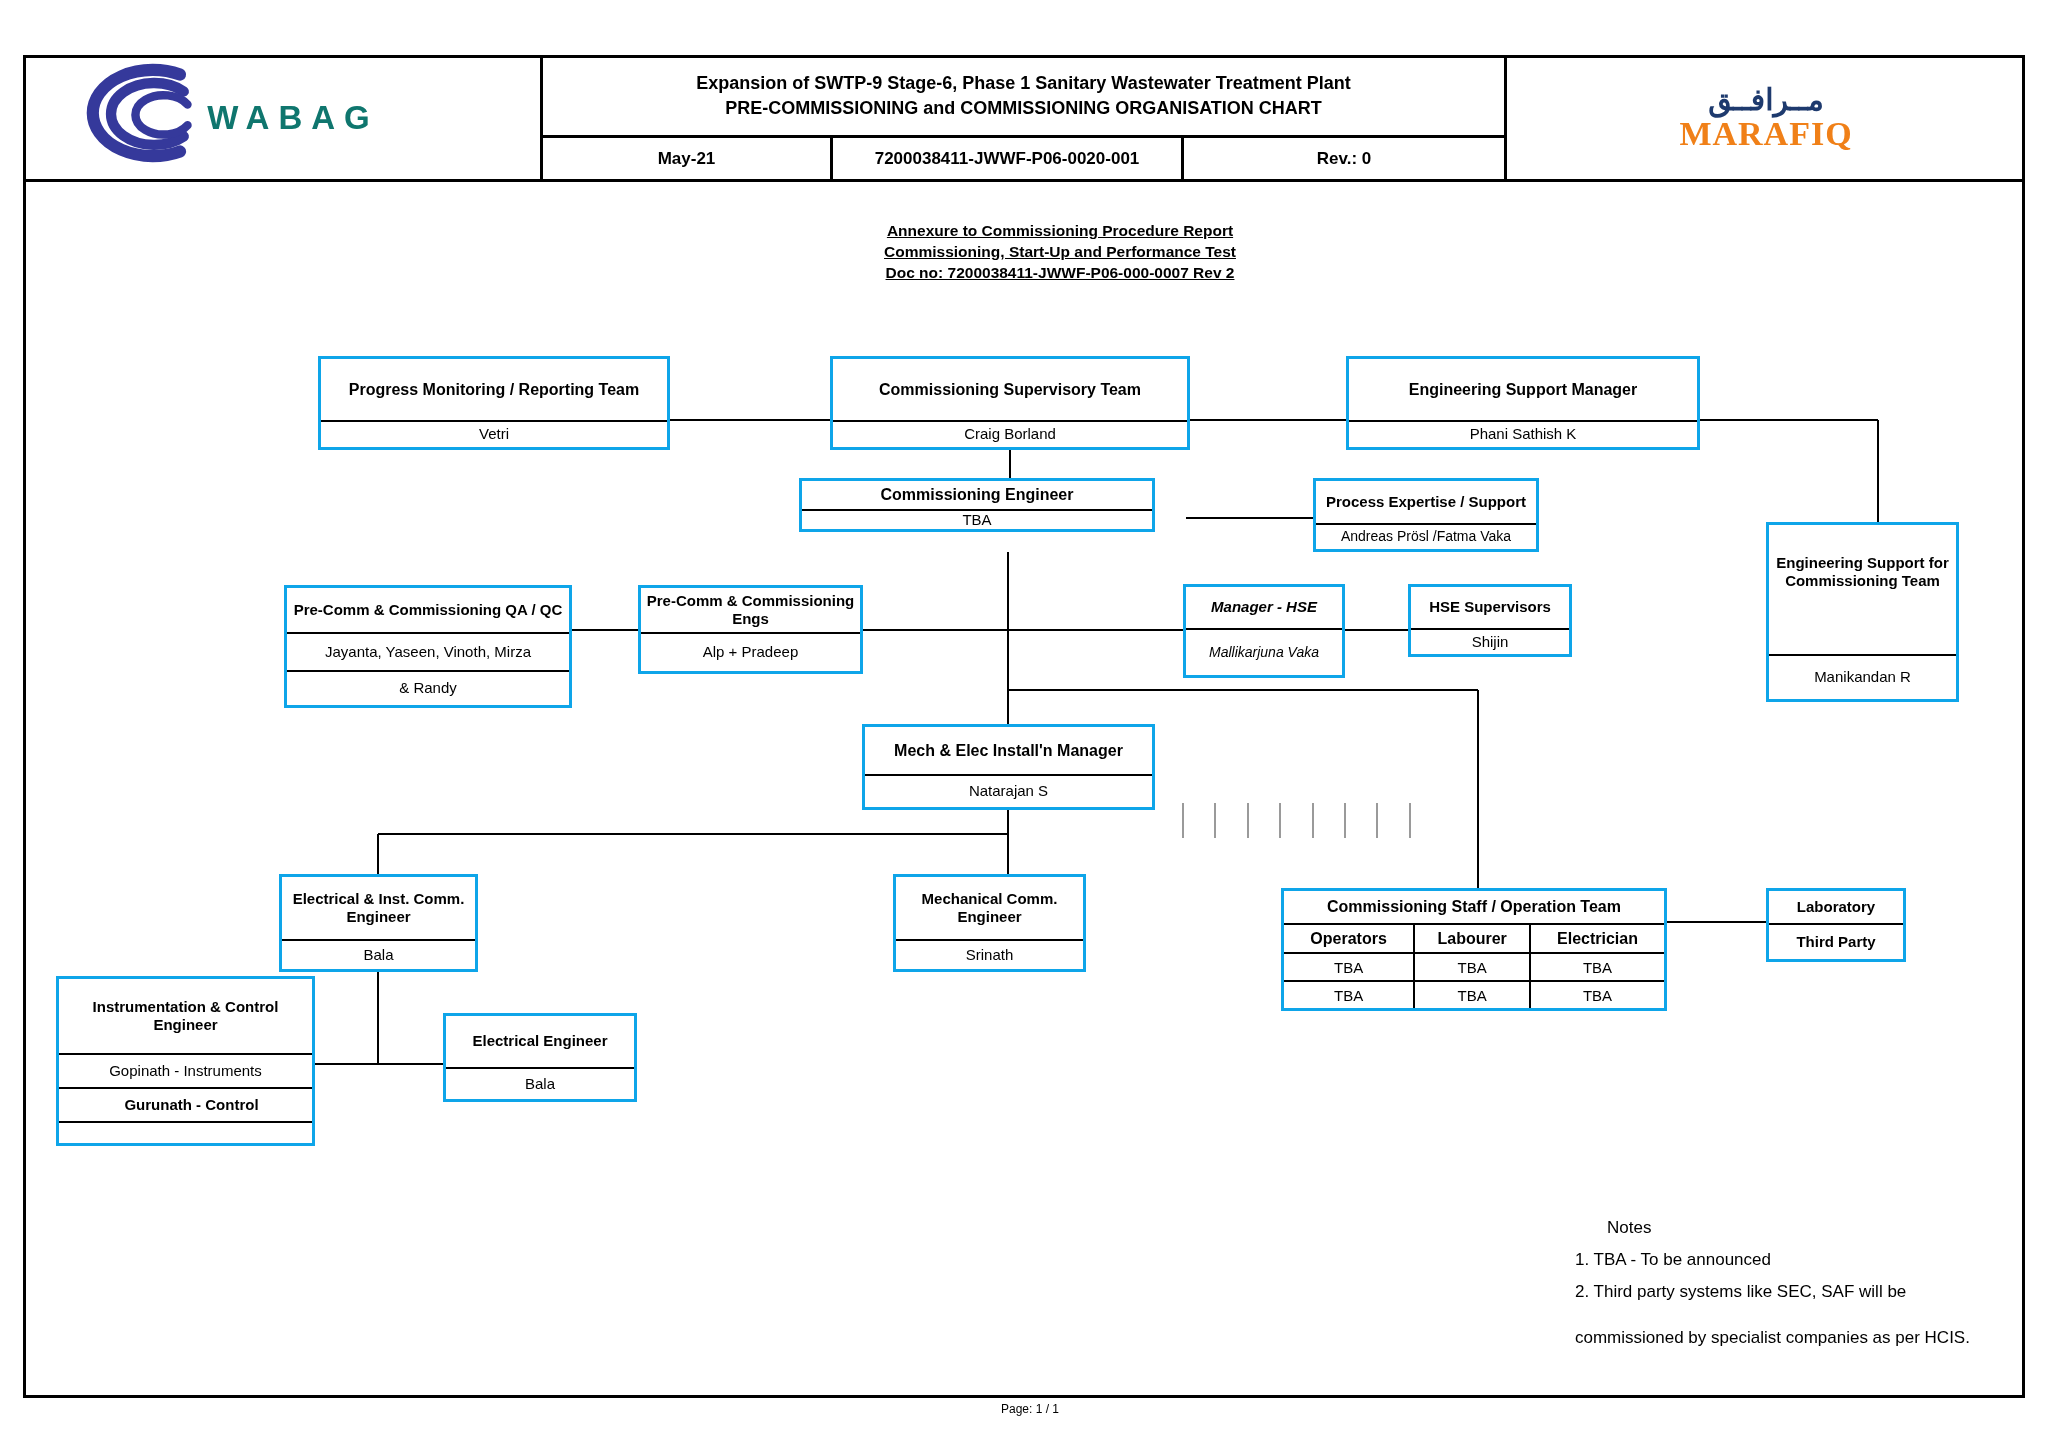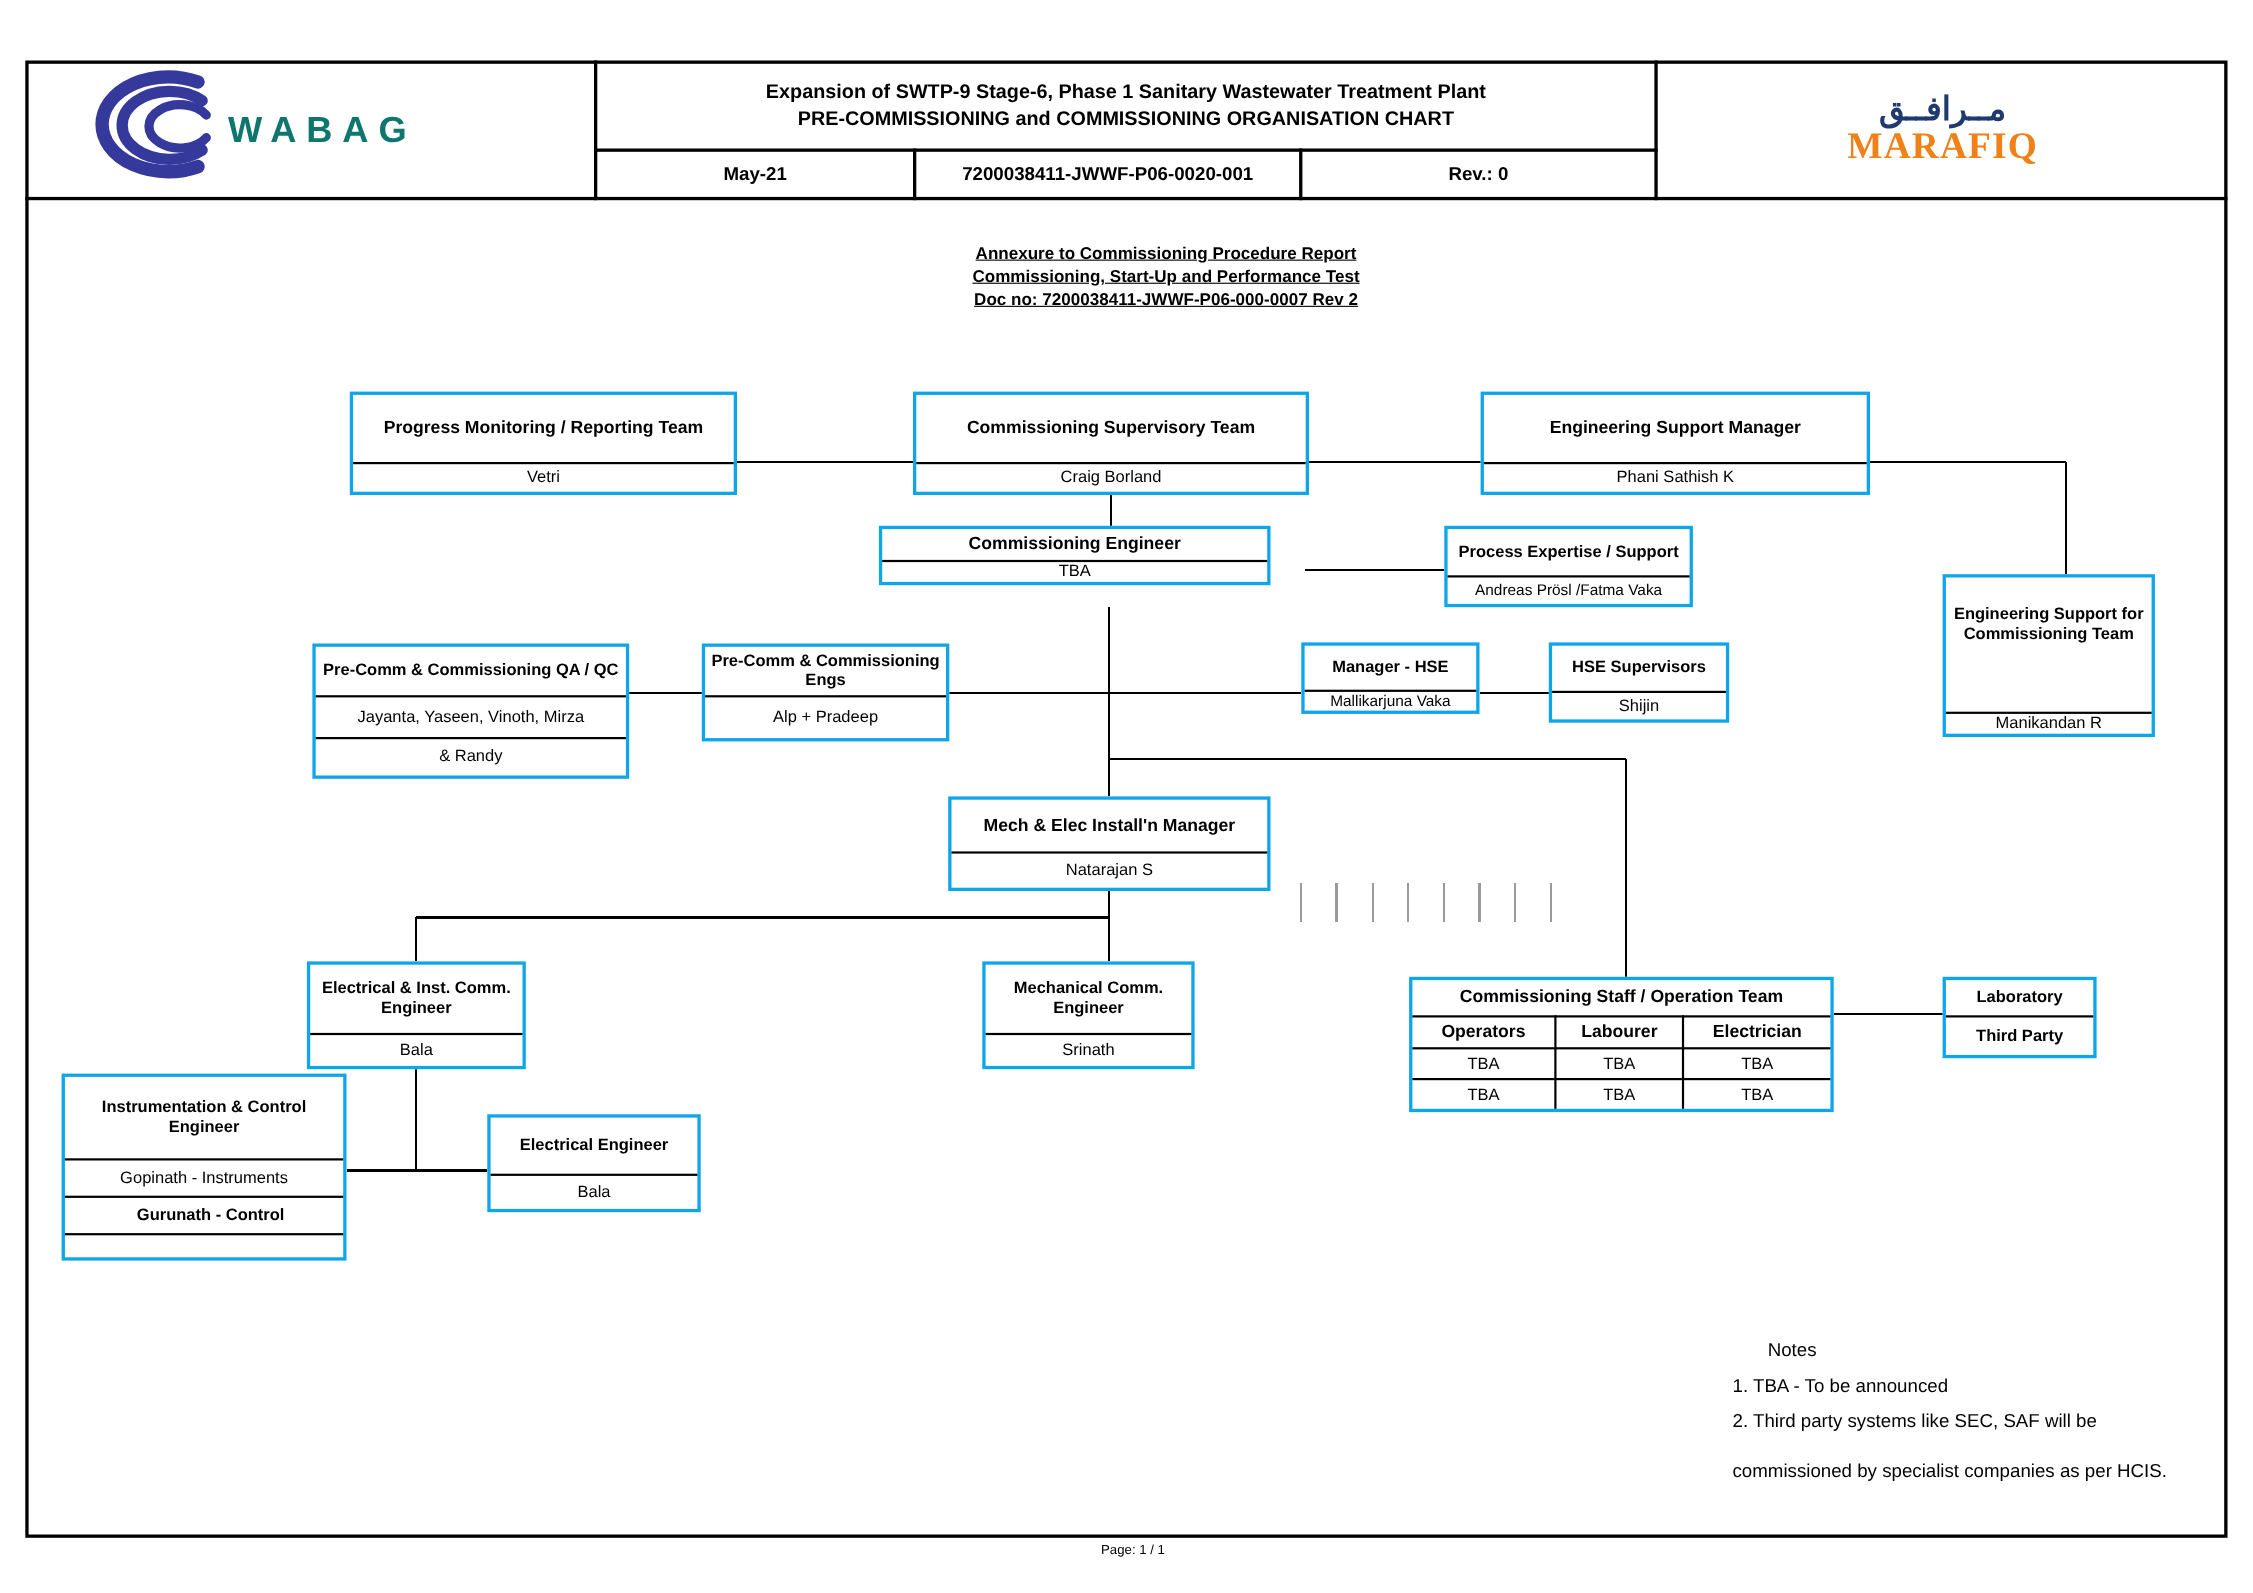--- a/index.html
+++ b/index.html
@@ -123,35 +123,35 @@
   </div>
 
   <div class="box big" style="left:799px;top:478px;width:356px;height:54px;">
     <div class="brow bt" style="height:39px;">Commissioning Engineer</div>
     <div class="brow bn" style="flex:1;">TBA</div>
   </div>
   <div class="box" style="left:1313px;top:478px;width:226px;height:74px;">
     <div class="brow bt" style="height:42px;">Process Expertise / Support</div>
     <div class="brow" style="flex:1;font-size:14px;">Andreas Prösl /Fatma Vaka</div>
   </div>
-  <div class="box" style="left:1766px;top:522px;width:193px;height:148px;gap:35px;">
+  <div class="box" style="left:1766px;top:522px;width:193px;height:180px;gap:35px;">
     <div class="brow bt" style="height:94px;">Engineering Support for Commissioning Team</div>
     <div class="brow bn" style="flex:1;">Manikandan R</div>
   </div>
 
   <div class="box" style="left:284px;top:585px;width:288px;height:123px;">
     <div class="brow bt" style="height:44px;">Pre-Comm &amp; Commissioning QA / QC</div>
     <div class="brow bn" style="height:38px;">Jayanta, Yaseen, Vinoth, Mirza</div>
     <div class="brow bn" style="flex:1;">&amp; Randy</div>
   </div>
   <div class="box" style="left:638px;top:585px;width:225px;height:89px;">
     <div class="brow bt" style="height:44px;">Pre-Comm &amp; Commissioning Engs</div>
     <div class="brow bn" style="flex:1;">Alp + Pradeep</div>
   </div>
-  <div class="box" style="left:1183px;top:584px;width:162px;height:65px;">
+  <div class="box" style="left:1183px;top:584px;width:162px;height:94px;font-style:italic;">
     <div class="brow bt" style="height:41px;">Manager - HSE</div>
     <div class="brow" style="flex:1;font-size:14px;">Mallikarjuna Vaka</div>
   </div>
   <div class="box" style="left:1408px;top:584px;width:164px;height:73px;">
     <div class="brow bt" style="height:41px;">HSE Supervisors</div>
     <div class="brow bn" style="flex:1;">Shijin</div>
   </div>
 
   <div class="box big" style="left:862px;top:724px;width:293px;height:86px;">
     <div class="brow bt" style="height:47px;">Mech &amp; Elec Install'n Manager</div>

